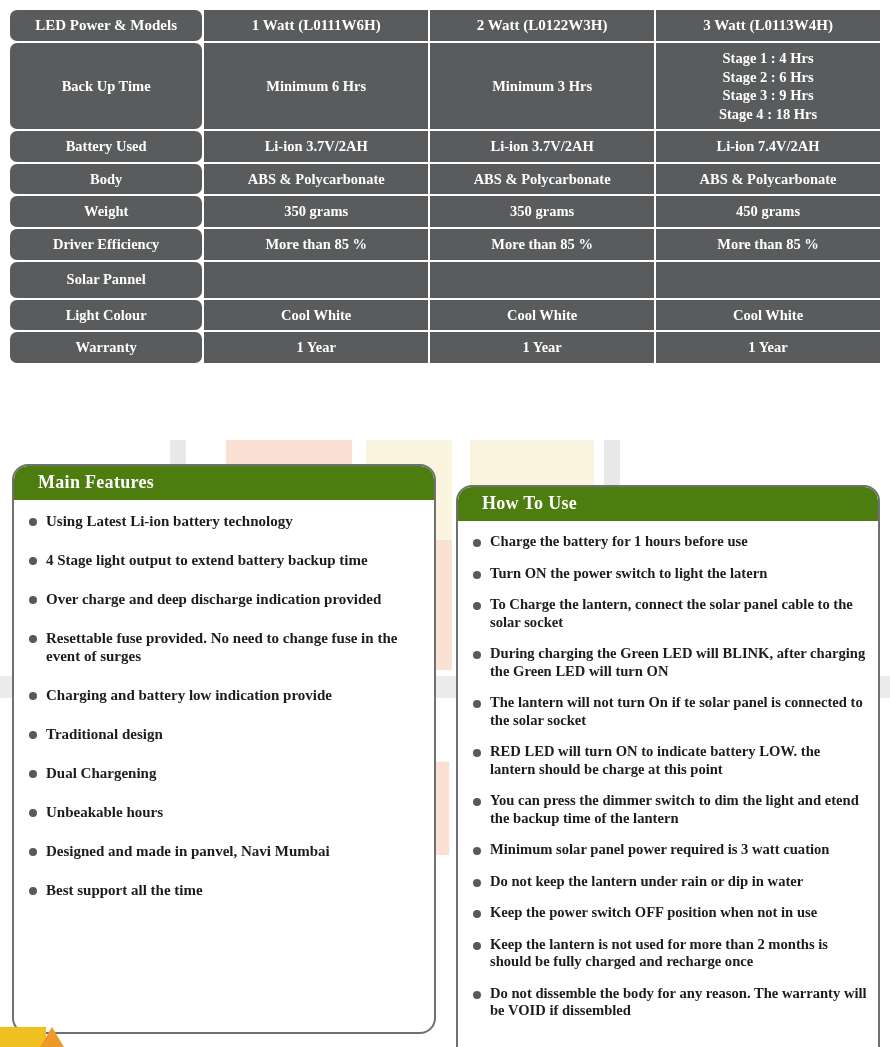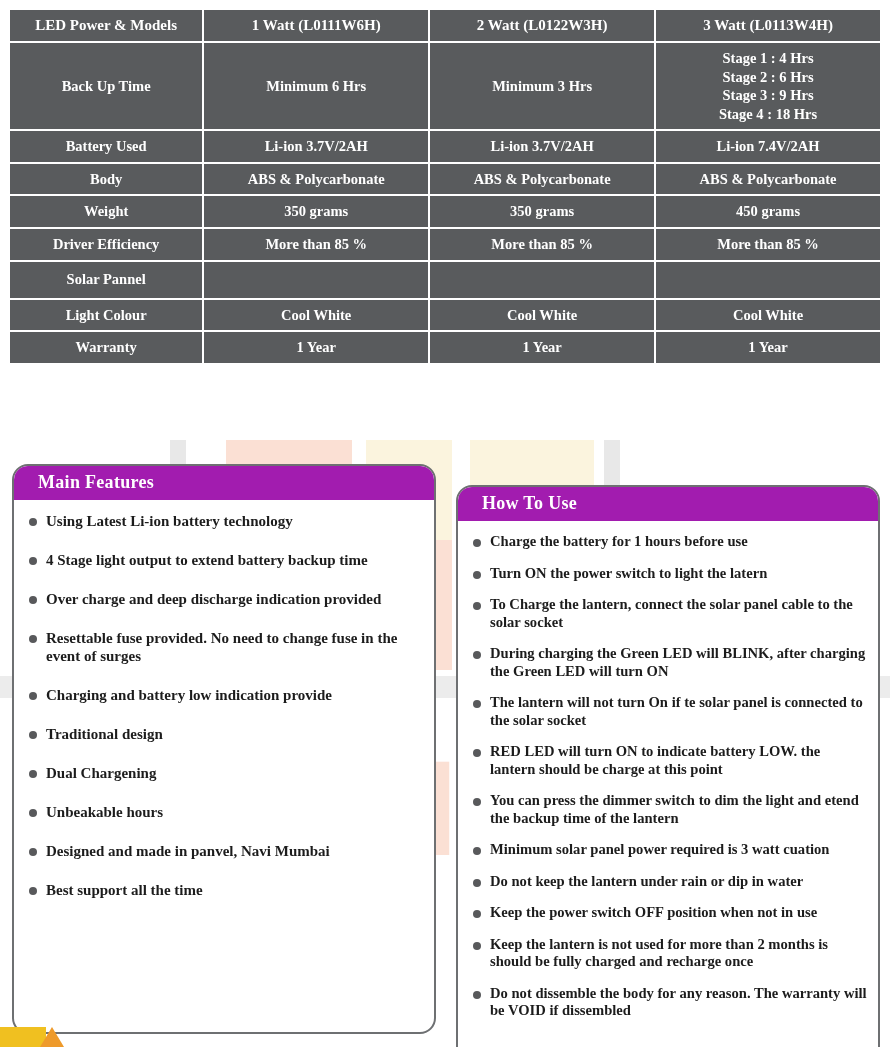--- a/index.html
+++ b/index.html
@@ -49,41 +49,41 @@
   #spec-table td {
     background: #595b5d;
     color: #ffffff;
     text-align: center;
     vertical-align: middle;
     font-weight: bold;
     font-size: 14.5px;
     padding: 6px 4px;
     line-height: 1.28;
   }
-  #spec-table td.label-cell { width: 194px; }
+  #spec-table td.label-cell { width: 194px; border-radius: 7px; }
   #spec-table td.val-cell   { width: 226px; }
   #spec-table tr.header-row td { font-size: 15px; }
   #spec-table td.tall { height: 74px; }
   #spec-table td.empty { height: 24px; }
 
   
   .panel {
     position: absolute;
     background: #ffffff;
     border: 2px solid #6e7072;
     border-radius: 16px;
     box-sizing: border-box;
     z-index: 2;
     overflow: hidden;
   }
   #panel-features { left: 12px;  top: 464px; width: 424px; height: 570px; }
   #panel-howto    { left: 456px; top: 485px; width: 424px; height: 683px; }
 
   .panel-header {
-    background: #a21caf;
+    background: #4d7c0f;
     color: #ffffff;
     font-size: 18px;
     font-weight: bold;
     padding: 6px 16px 7px 24px;
     letter-spacing: 0.3px;
     border-top-left-radius: 13px;
     border-top-right-radius: 13px;
   }
   .panel-body {
     padding: 12px 10px 6px 10px;

